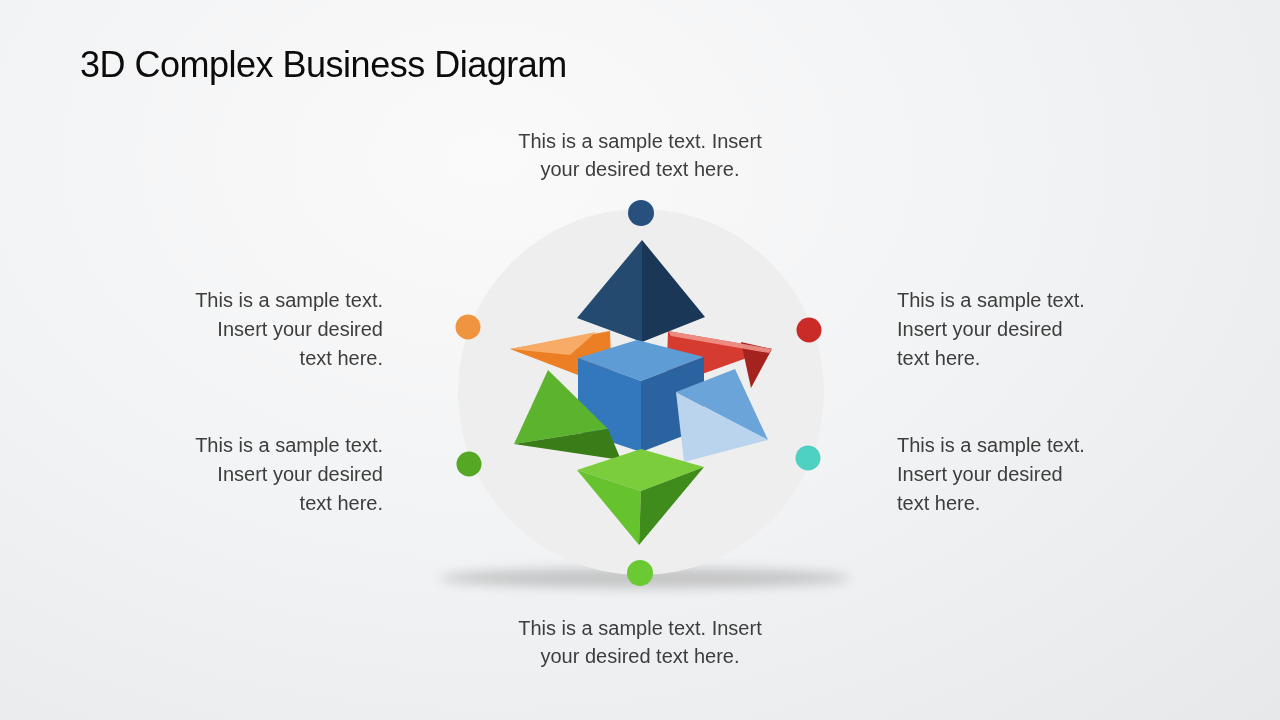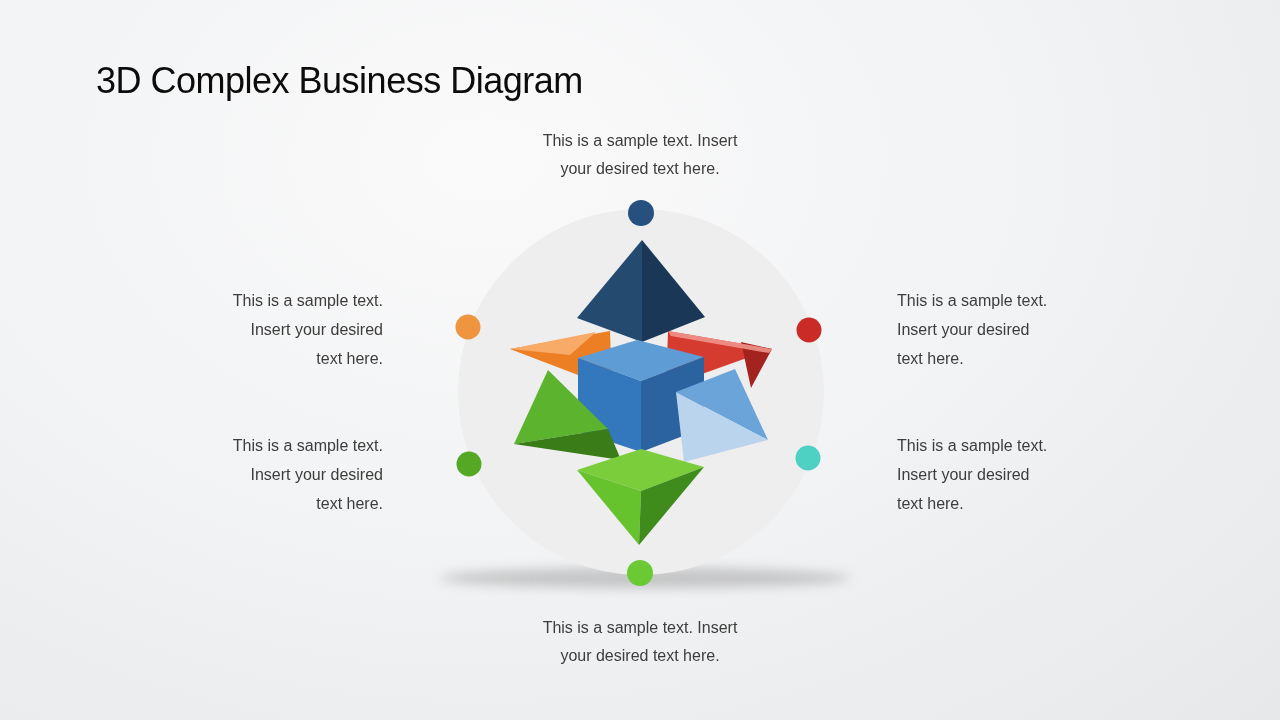--- a/index.html
+++ b/index.html
@@ -2,27 +2,27 @@
 <html><head>
 <meta charset="utf-8">
 <style>
   html,body{margin:0;padding:0;}
   body{width:1280px;height:720px;font-family:"Liberation Sans",sans-serif;}
   .slide{
     position:relative;width:1280px;height:720px;overflow:hidden;
     background:radial-gradient(ellipse at 38% 22%, #fafafb 0%, #f2f3f4 48%, #e7e8ea 100%);
   }
   .slide-title{
-    position:absolute;left:80px;top:44px;margin:16px;
+    position:absolute;left:80px;top:44px;margin:0;
     font-size:36px;font-weight:500;letter-spacing:-0.5px;color:#0c0c0c;
     font-family:"Liberation Sans",sans-serif;white-space:nowrap;
   }
   .diagram-svg{position:absolute;left:0;top:0;width:1280px;height:720px;}
   .sample-text{
-    position:absolute;color:#3d3d3d;font-size:16px;line-height:29px;
+    position:absolute;color:#3d3d3d;font-size:20px;line-height:29px;
   }
   .sample-text span{display:block;}
   .txt-top   {left:390px;top:127px;width:500px;text-align:center;line-height:28px;}
   .txt-bottom{left:390px;top:614px;width:500px;text-align:center;line-height:28px;}
   .txt-ul    {left:123px;top:286px;width:260px;text-align:right;}
   .txt-ll    {left:123px;top:431px;width:260px;text-align:right;}
   .txt-ur    {left:897px;top:286px;width:260px;text-align:left;}
   .txt-lr    {left:897px;top:431px;width:260px;text-align:left;}
 </style>
 </head>

